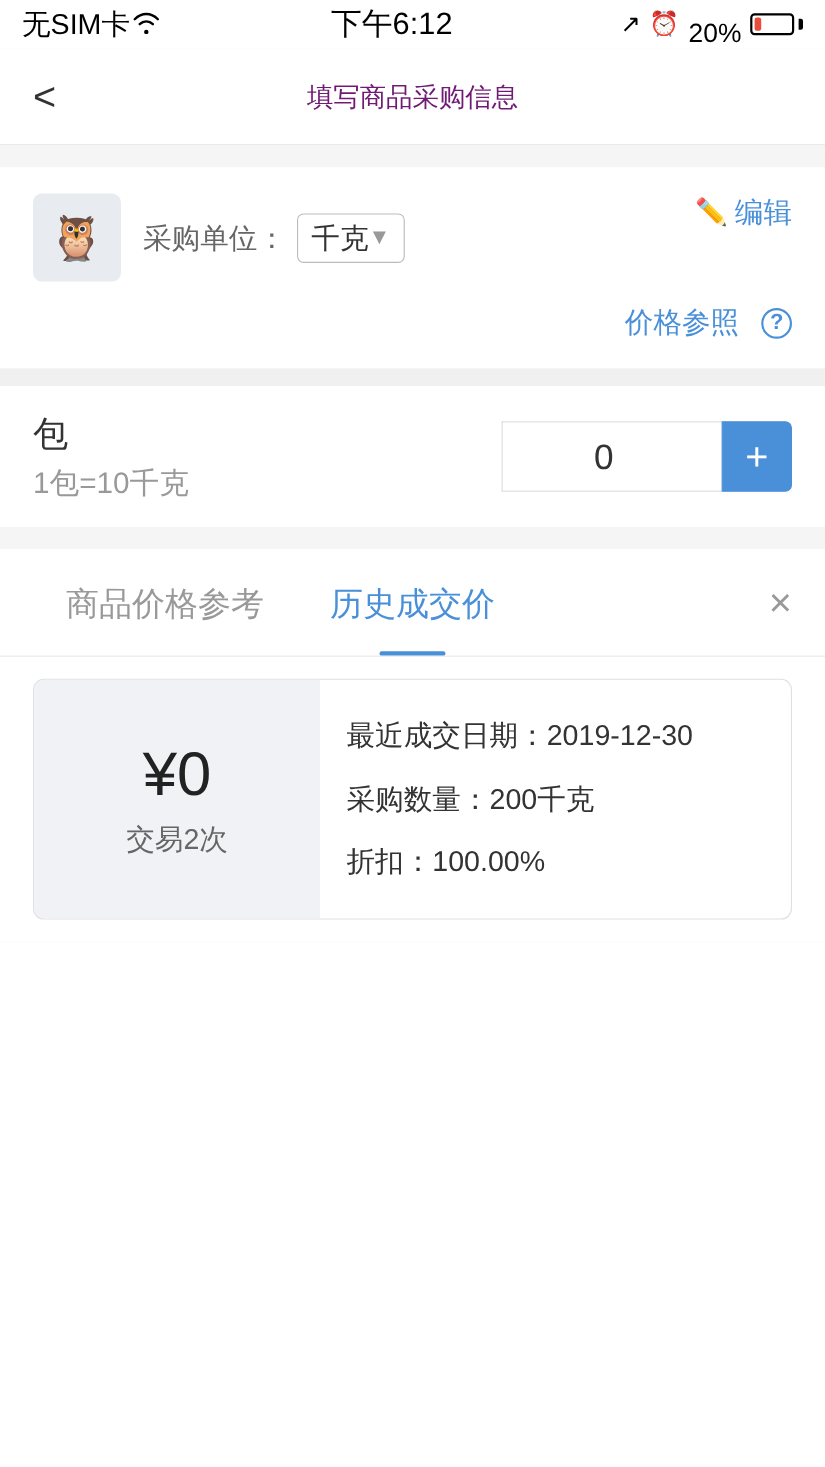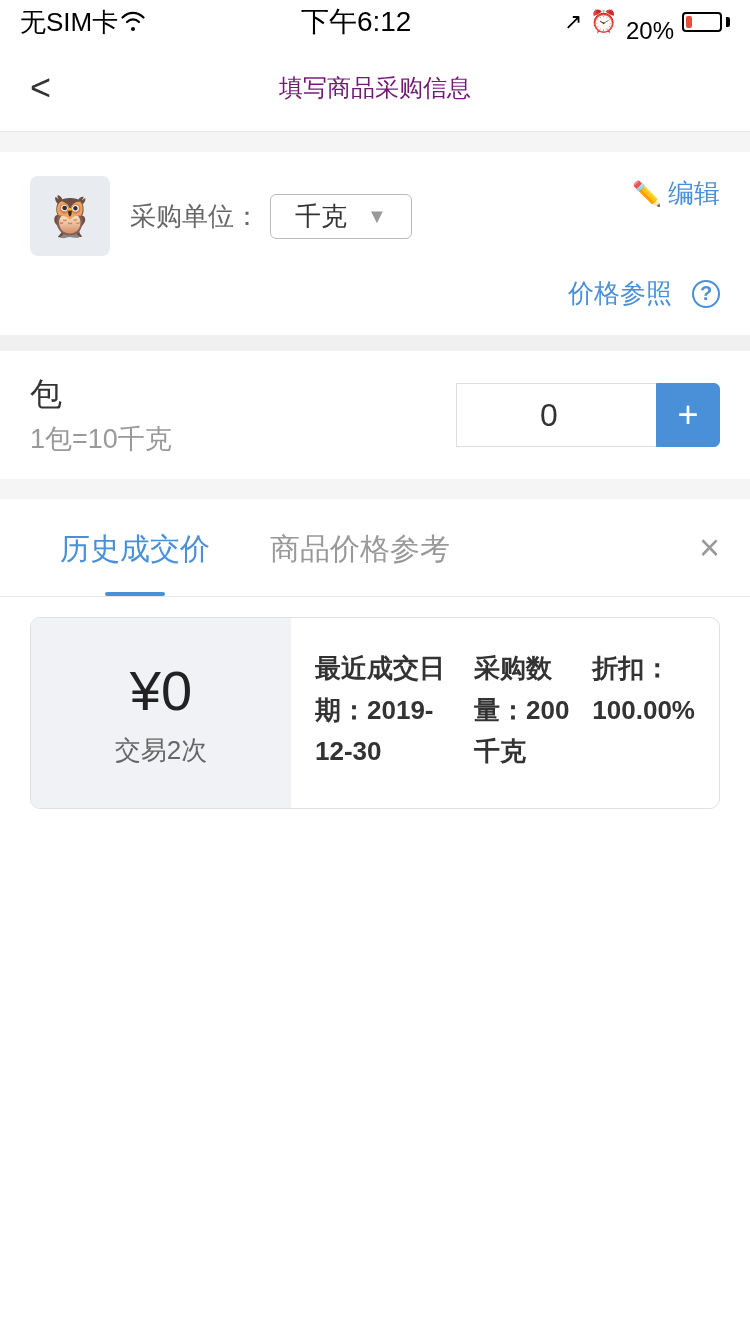--- a/index.html
+++ b/index.html
@@ -141,24 +141,24 @@
       align-items: center;
       gap: 10px;
       font-size: 26px;
       color: #666;
     }
     .unit-select-box {
       display: flex;
       align-items: center;
       border: 1px solid #bbb;
       border-radius: 6px;
-      padding: 4px 24px;
-      font-size: 26px;
-      color: #333;
-      gap: 20px;
+      padding: 4px 12px;
+      font-size: 26px;
+      color: #333;
+      gap: 0;
     }
     .chevron-down {
       font-size: 20px;
       color: #999;
     }
     .edit-link {
       font-size: 26px;
       color: #4a90d9;
       display: flex;
       align-items: center;
@@ -317,23 +317,23 @@
       font-weight: 400;
     }
     .price-trades {
       font-size: 26px;
       color: #666;
     }
     .price-card-right {
       flex: 1;
       padding: 30px 24px;
       display: flex;
+      flex-direction: column;
       justify-content: center;
       gap: 16px;
-      font-weight: bold;
     }
     .price-detail-row {
       font-size: 26px;
       color: #333;
       line-height: 1.6;
     }
 
     
     .bottom-white {
       background: #fff;
@@ -411,26 +411,26 @@
     <span class="quantity-conversion">1包=10千克</span>
   </div>
   <div class="quantity-input-group">
     <input class="quantity-input" type="number" value="0" style="">
     <div class="qty-plus-btn">+</div>
   </div>
 </div>
 
 <div class="tabs-section">
   <div class="tabs-header">
+    <div class="tab-item">
+      <span>商品价格参考</span>
+    </div>
     <div class="tab-item active">
       <span>历史成交价</span>
       <div class="tab-underline"></div>
-    </div>
-    <div class="tab-item">
-      <span>商品价格参考</span>
     </div>
     <div class="tab-close">×</div>
   </div>
 
   <div class="price-card-container">
     <div class="price-card">
       <div class="price-card-left">
         <div class="price-amount">
           <span>¥</span><span>0</span>
         </div>

